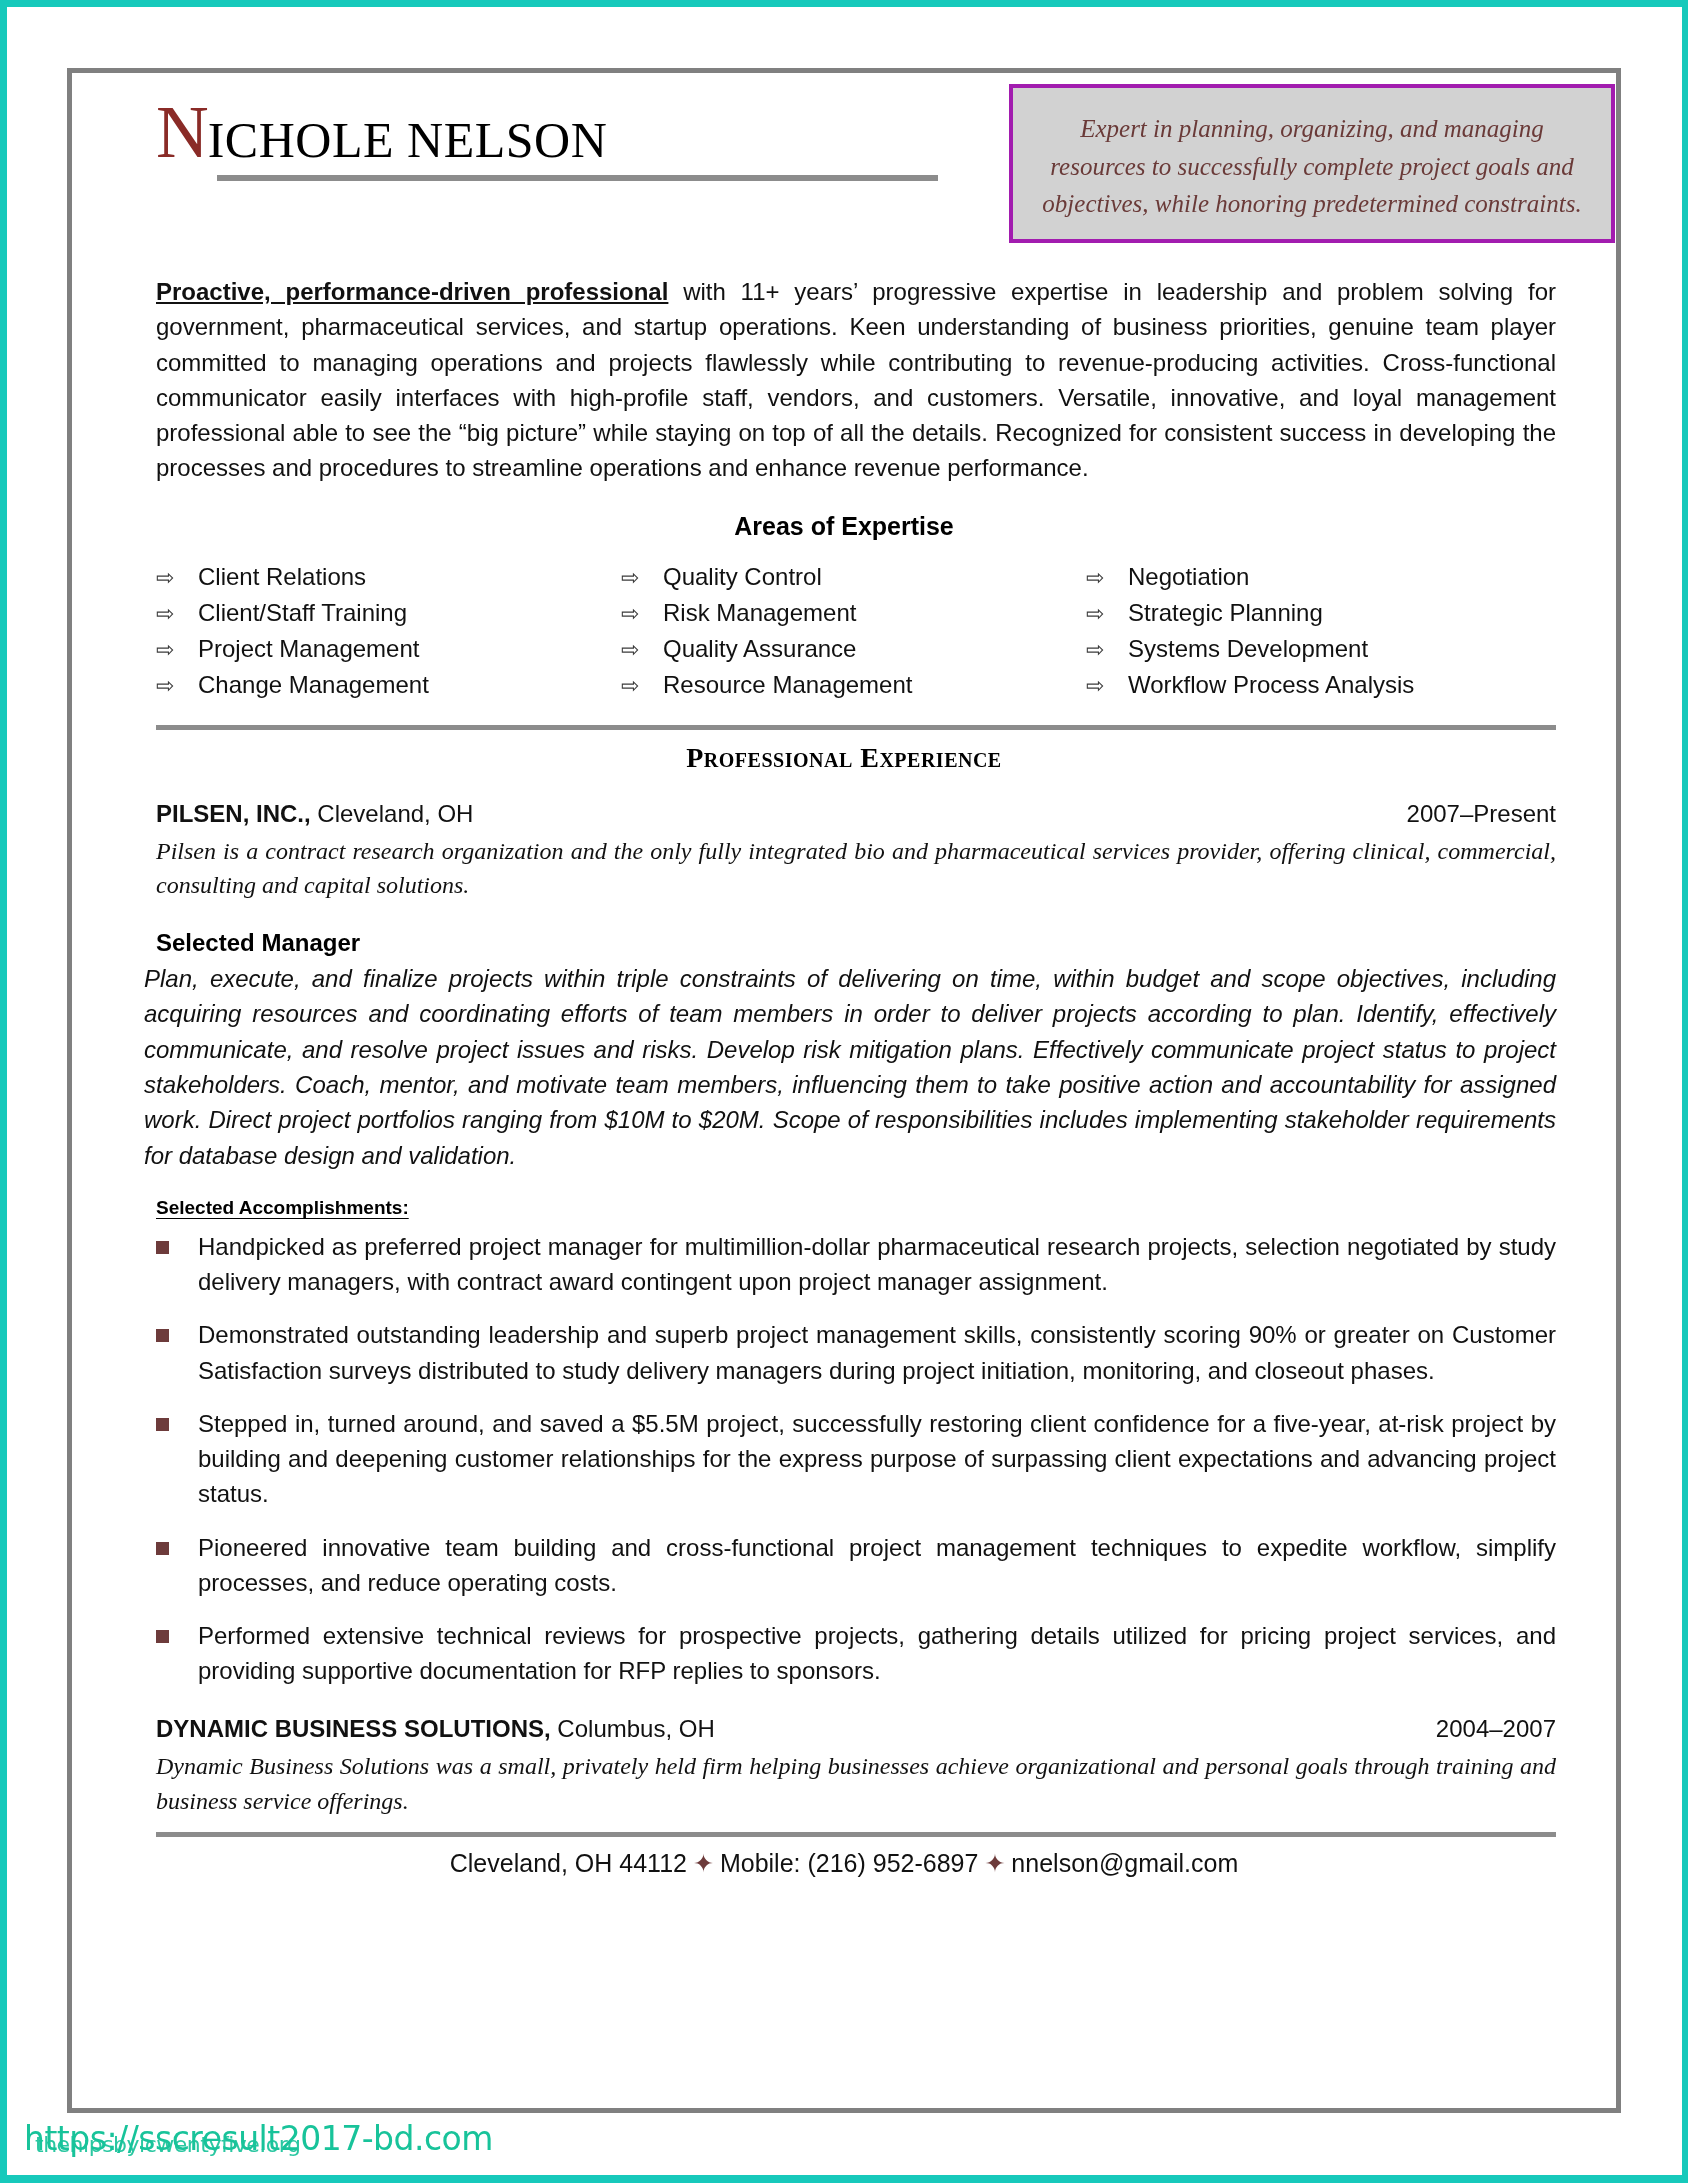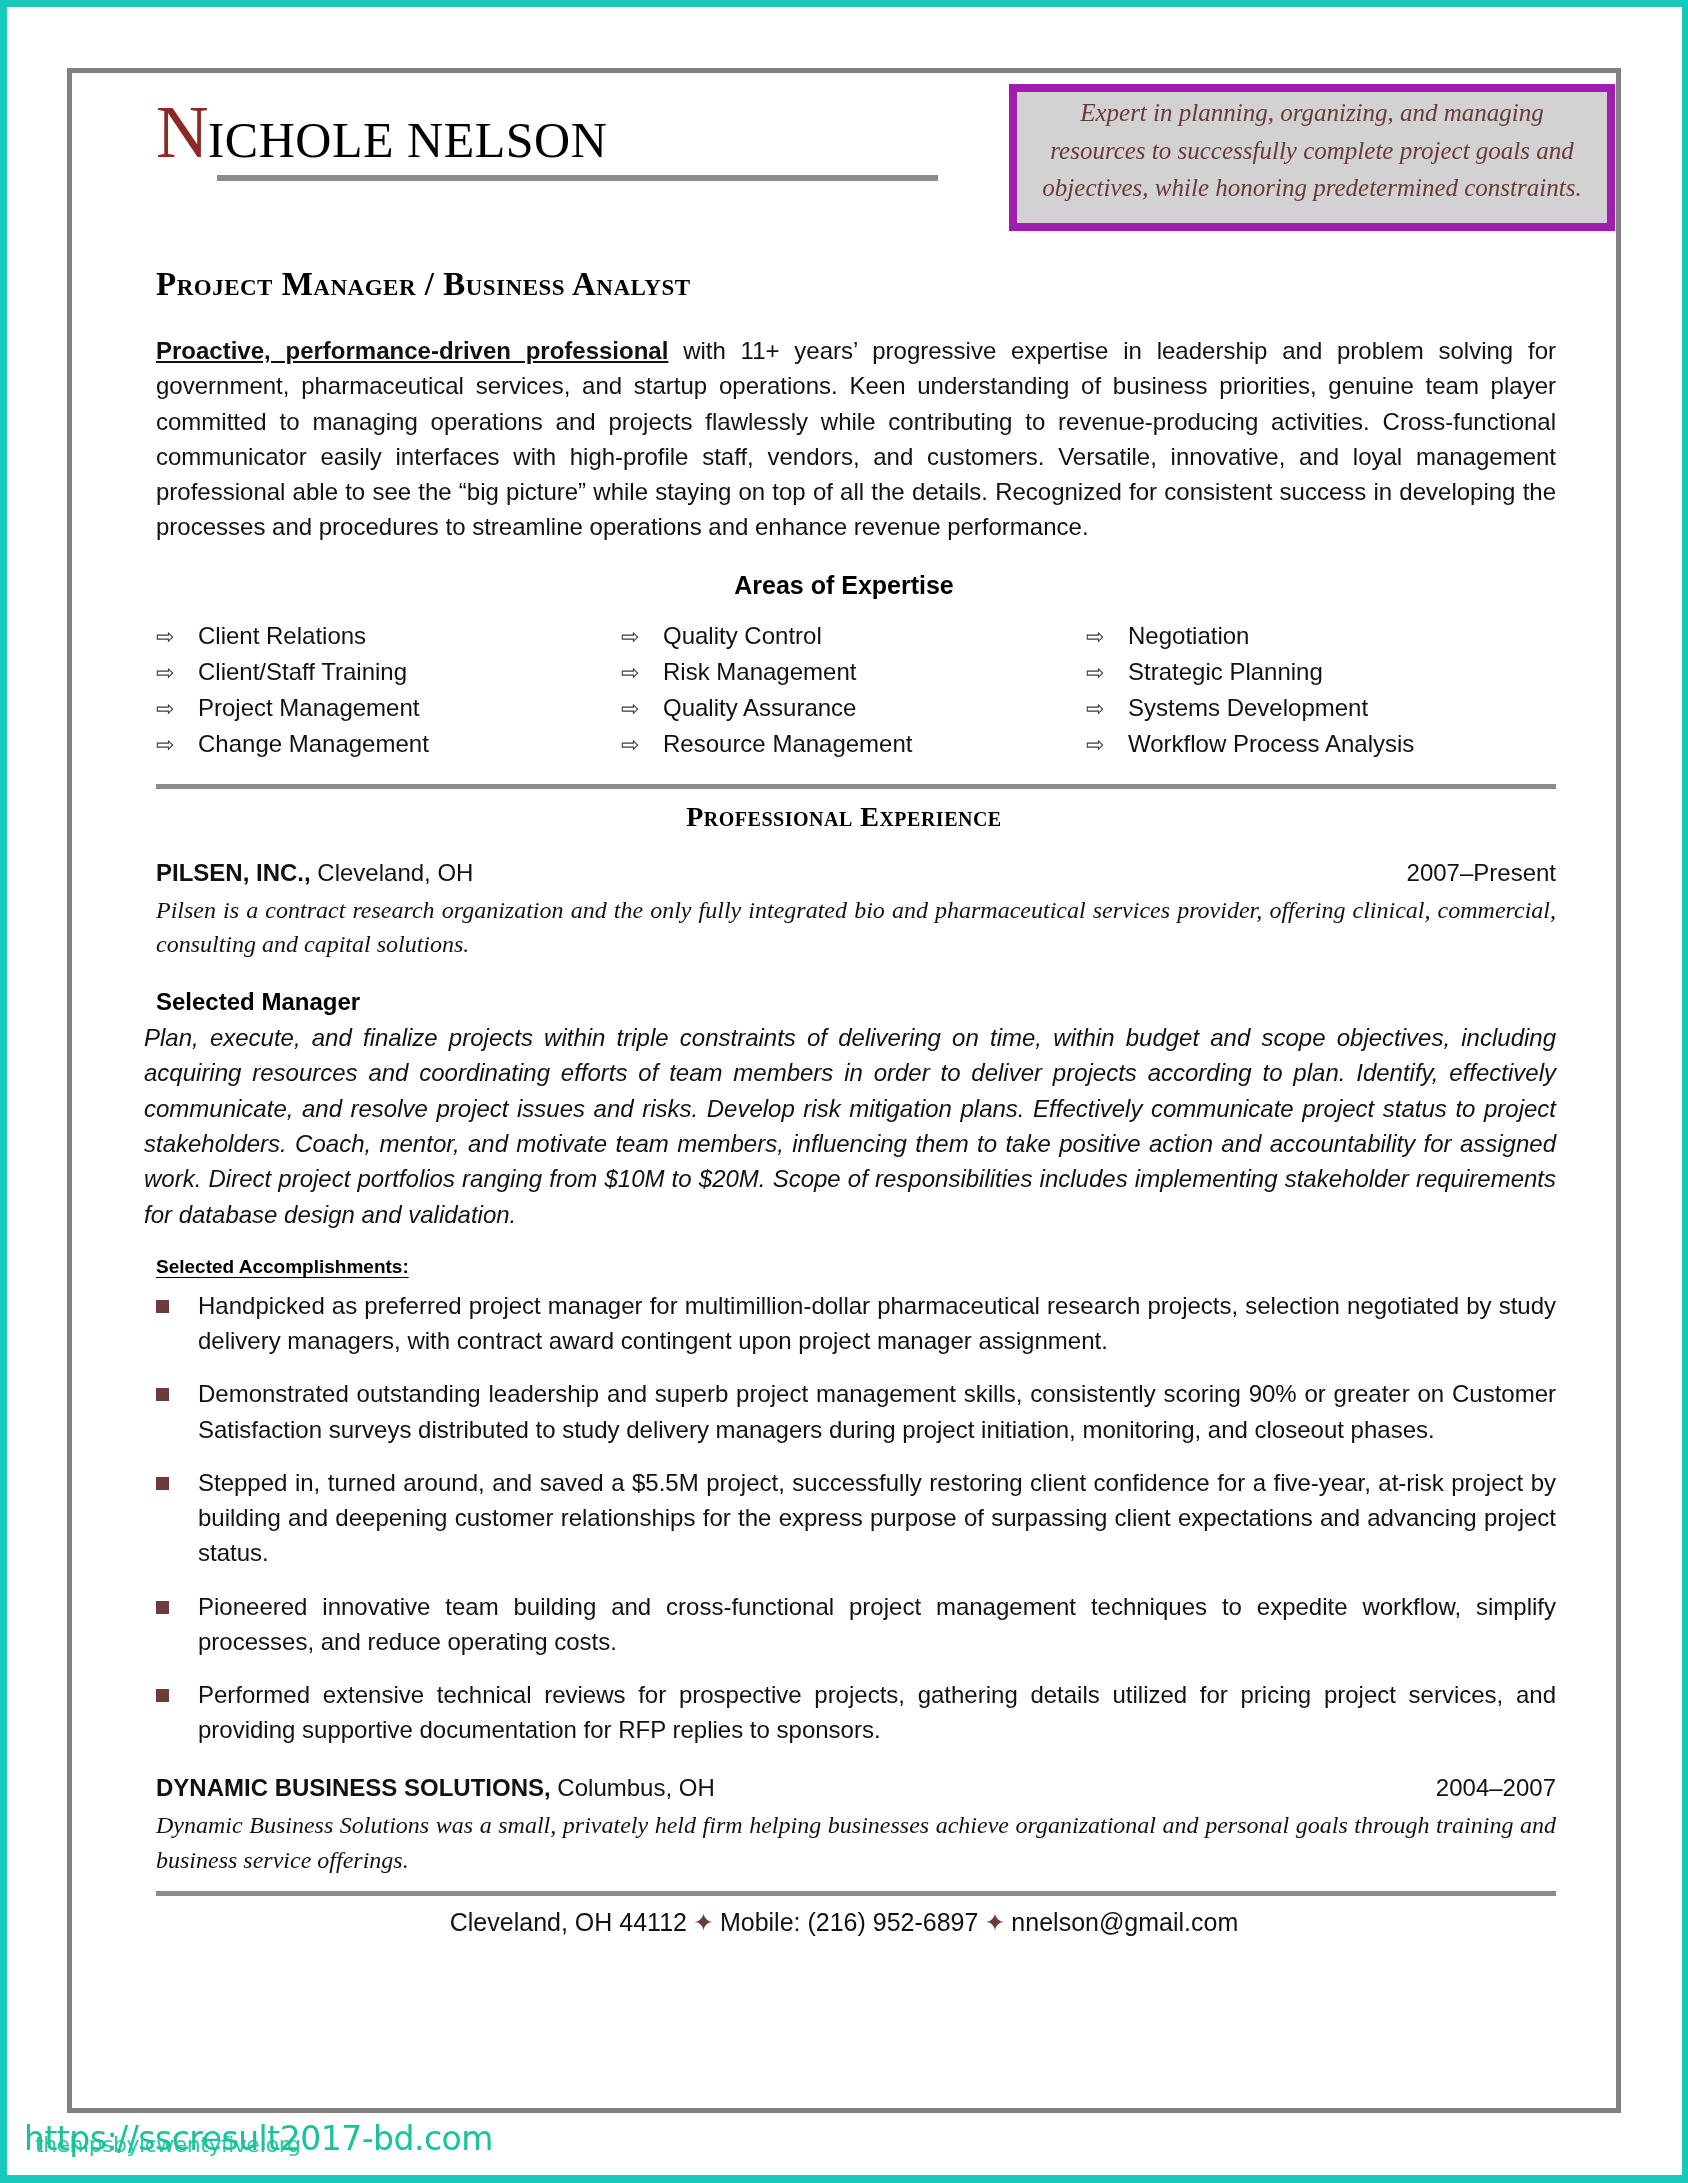--- a/index.html
+++ b/index.html
@@ -95,22 +95,22 @@
   }
 
   
   .tagline-box {
     position: absolute;
     left: 881px;
     top: 16px;
     width: 606px;
     box-sizing: border-box;
     background: #d2d2d2;
-    border: 8px solid #a21caf;
-    padding: 2px 22px 16px 22px;
+    border: 4px solid #a21caf;
+    padding: 22px 22px 16px 22px;
     text-align: center;
   }
   .tagline-text {
     font-family: "Liberation Serif", serif;
     font-style: italic;
     font-size: 25px;
     line-height: 1.5;
     color: #6a3a38;
   }
 
@@ -318,21 +318,20 @@
       <div class="name-line"><span class="name-drop">N</span><span class="name-rest">ICHOLE NELSON</span></div>
       <div class="name-rule"></div>
     </div>
 
     <div class="tagline-box">
       <div class="tagline-text">Expert in planning, organizing, and managing resources to successfully complete project goals and objectives, while honoring predetermined constraints.</div>
     </div>
 
   </div>
 
-  <div class="job-title">Project Manager / Business Analyst</div>
 
   <div class="summary"><b>Proactive, performance-driven professional</b><span> with 11+ years’ progressive expertise in leadership and problem solving for government, pharmaceutical services, and startup operations. Keen understanding of business priorities, genuine team player committed to managing operations and projects flawlessly while contributing to revenue-producing activities. Cross-functional communicator easily interfaces with high-profile staff, vendors, and customers. Versatile, innovative, and loyal management professional able to see the “big picture” while staying on top of all the details. Recognized for consistent success in developing the processes and procedures to streamline operations and enhance revenue performance.</span></div>
 
   <div class="aoe-title">Areas of Expertise</div>
 
   <div class="aoe-grid">
     <div class="aoe-item">
         <span class="aoe-arrow">⇨</span>
         <span>Client Relations</span>
       </div>

